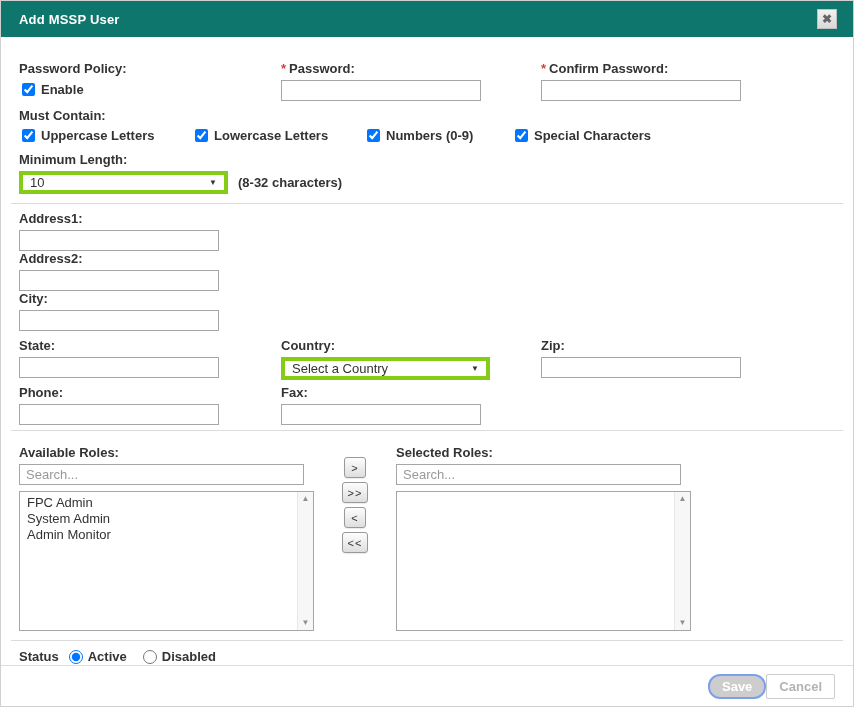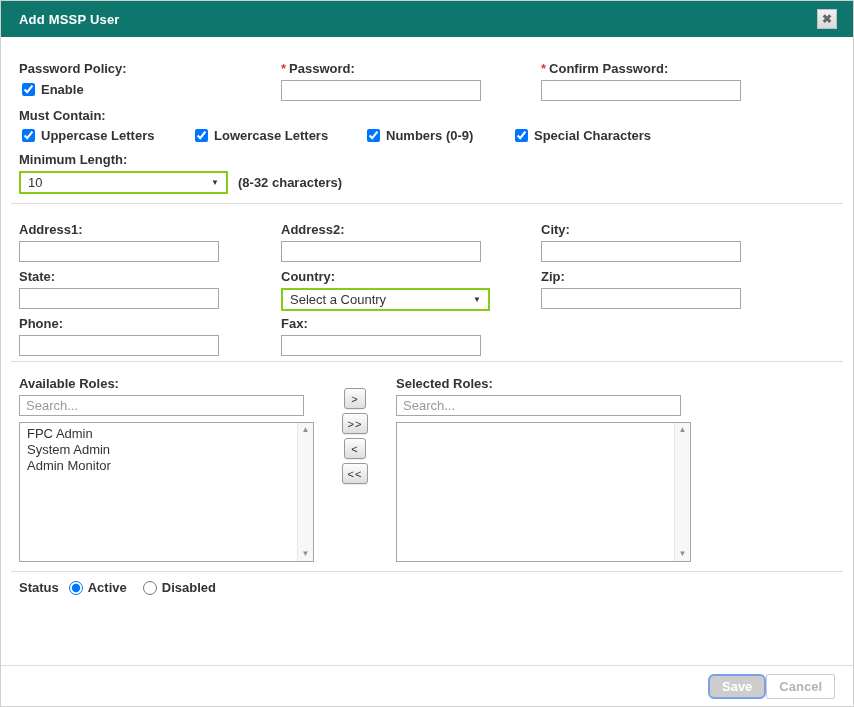--- a/index.html
+++ b/index.html
@@ -30,21 +30,21 @@
   .tinput { width:200px; height:21px; border:1px solid #a6a6a6; font-size:13px; color:#333;
             padding:2px 4px; background:#fff; }
 
   .cbline { display:flex; align-items:center; font-size:13px; font-weight:bold; color:#333; }
   .cbline input { width:13px; height:13px; margin:0 6px 0 0; }
   .enable-line { margin-top:6px; margin-left:3px; }
 
   .mc-row { display:flex; margin-top:5px; margin-left:3px; }
   .mc-i1 { width:173px; } .mc-i2 { width:172px; } .mc-i3 { width:148px; }
 
-  .selectbox { width:209px; height:23px; border:2px solid #84cc16; background:#fff;
+  .selectbox { width:209px; height:23px; border:4px solid #84cc16; background:#fff;
                display:flex; align-items:center; justify-content:space-between;
                padding:0 7px; font-size:13px; color:#333; cursor:pointer; }
   .caret { font-size:8px; color:#333; line-height:1; }
 
   .hint { font-size:13px; font-weight:bold; color:#333; margin-left:10px; align-self:center; }
 
   .divider { border:none; border-top:1px solid #dcdcdc; margin:9px -8px 0; }
 
   .roles { display:flex; margin-top:14px; }
   .roles-col { width:295px; }
@@ -73,21 +73,21 @@
   .status-row { display:flex; align-items:center; margin-top:8px; }
   .status-label { font-size:13px; font-weight:bold; color:#333; margin-right:10px; }
   .radio-line { display:flex; align-items:center; font-size:13px; font-weight:bold;
                 color:#333; margin-right:16px; }
   .radio-line input { width:14px; height:14px; margin:0 5px 0 0; }
 
   .footer { position:absolute; left:0; right:0; bottom:0; height:41px;
             border-top:1px solid #dcdcdc; background:#fff; display:flex;
             justify-content:flex-end; align-items:center; padding:0 18px; }
   .btn-save { background:#cdcdcd; color:#fff; font-weight:bold; font-size:13px;
-              border:2px solid #7ca0ee; border-radius:6px; padding:3px 12px;
+              border:2px solid #7ca0ee; border-radius:12px; padding:3px 12px;
               cursor:pointer; font-family:inherit; }
   .btn-cancel { background:#fff; color:#b3b3b3; font-weight:bold; font-size:13px;
                 border:1px solid #ccc; border-radius:2px; padding:4px 12px;
                 margin-left:0; cursor:pointer; font-family:inherit; }
 </style>
 </head>
 <body>
 
 <div class="modal">
 
@@ -141,21 +141,21 @@
     <div class="frow">
       <div class="selectbox">
         <span>10</span>
         <span class="caret">▼</span>
       </div>
       <span class="hint">(8-32 characters)</span>
     </div>
 
     <hr class="divider">
 
-    <div class="frow" style="margin-top:18px;">
+    <div class="frow" style="margin-top:7px;flex-direction:column;">
       <div class="fcol1">
         <label class="flabel">Address1:</label>
         <input class="tinput" type="text" style="">
       </div>
       <div class="fcol2">
         <label class="flabel">Address2:</label>
         <input class="tinput" type="text" style="">
       </div>
       <div class="fcol3">
         <label class="flabel">City:</label>

